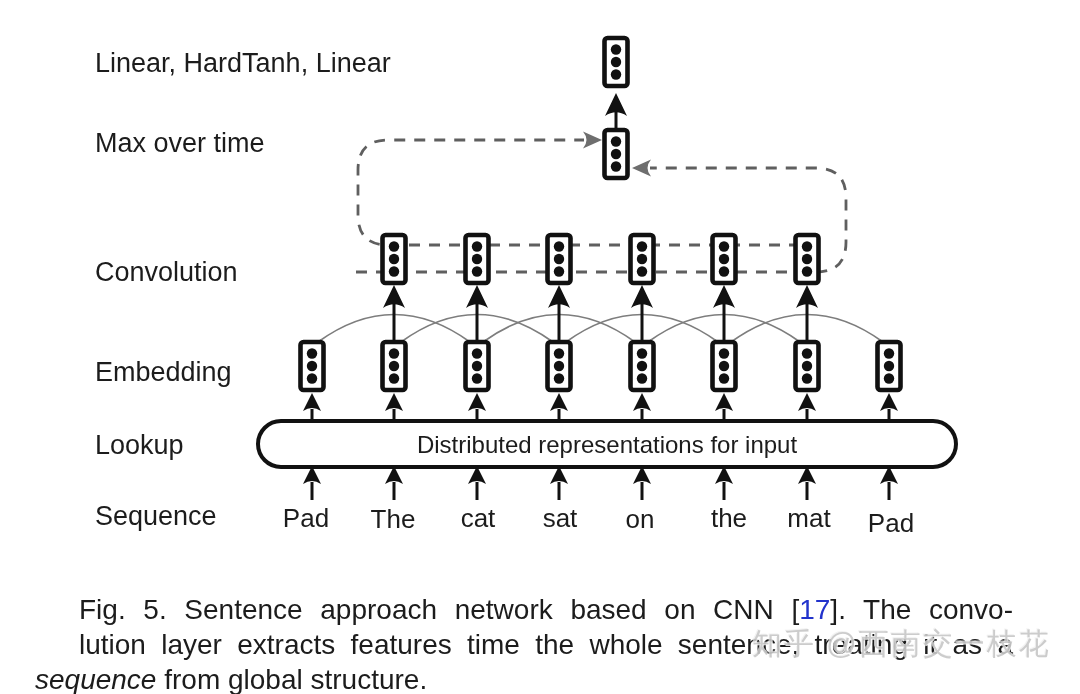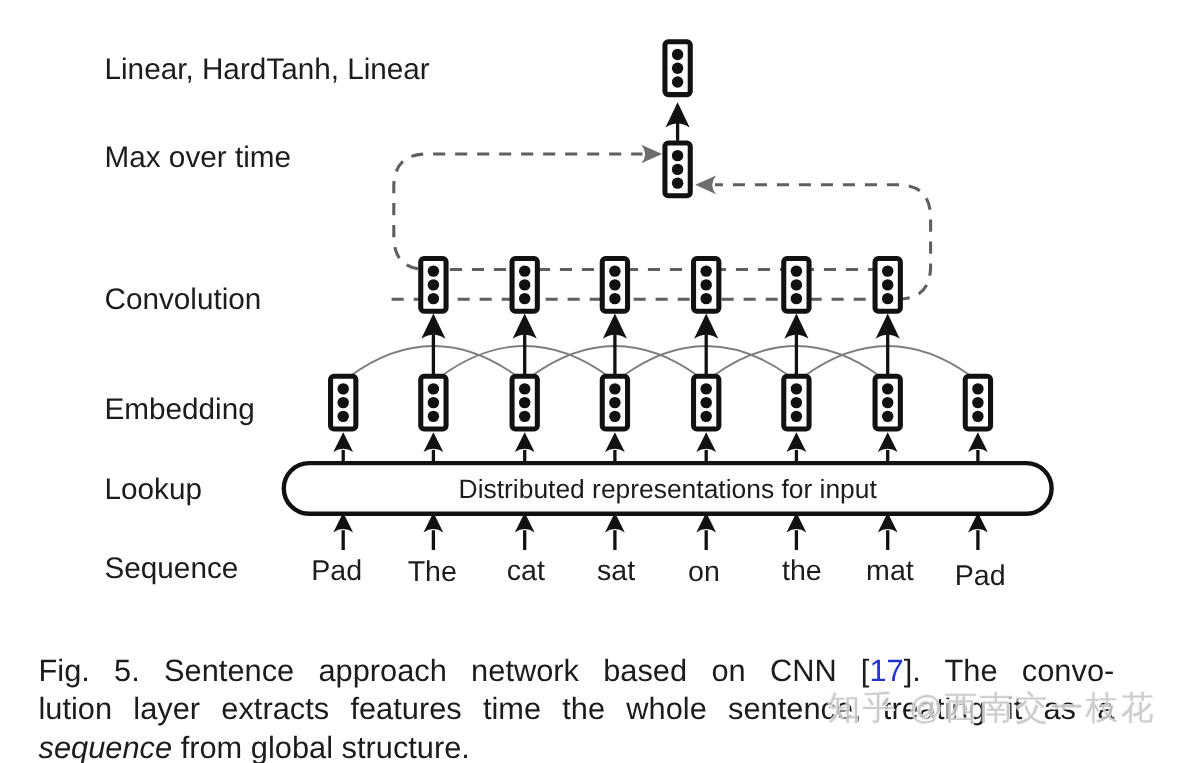--- a/index.html
+++ b/index.html
@@ -13,21 +13,21 @@
   .boxtext { font-size:24px; fill:#1c1c1c; text-anchor:middle; }
   .blk { stroke:#111111; stroke-width:3; }
   .dash { fill:none; stroke:#5f5f5f; stroke-width:2.8; stroke-dasharray:11 9; }
   .arc { fill:none; stroke:#7d7d7d; stroke-width:1.7; }
   .ghead { fill:#6e6e6e; }
   .bhead { fill:#111111; }
   .caption {
     position:absolute; left:35px; top:592px; width:978px;
     font-size:28px; line-height:35px; color:#1c1c1c; z-index:1;
   }
-  .jline { text-align:justify; text-align-last:justify; }
+  .jline { text-align:justify; text-align-last:justify;margin-left:44px; }
   .ref { color:#2233cc; text-decoration:none; }
   .it { font-style:italic; }
   .watermark {
     position:absolute; left:752px; top:624px; z-index:2;
     font-size:30px; letter-spacing:2px; white-space:nowrap;
     color:#c8c8c8; opacity:.92;
     text-shadow:1px 1px 0 rgba(255,255,255,.9), -1px -1px 0 rgba(238,238,238,.8);
   }
 </style>
 </head>

